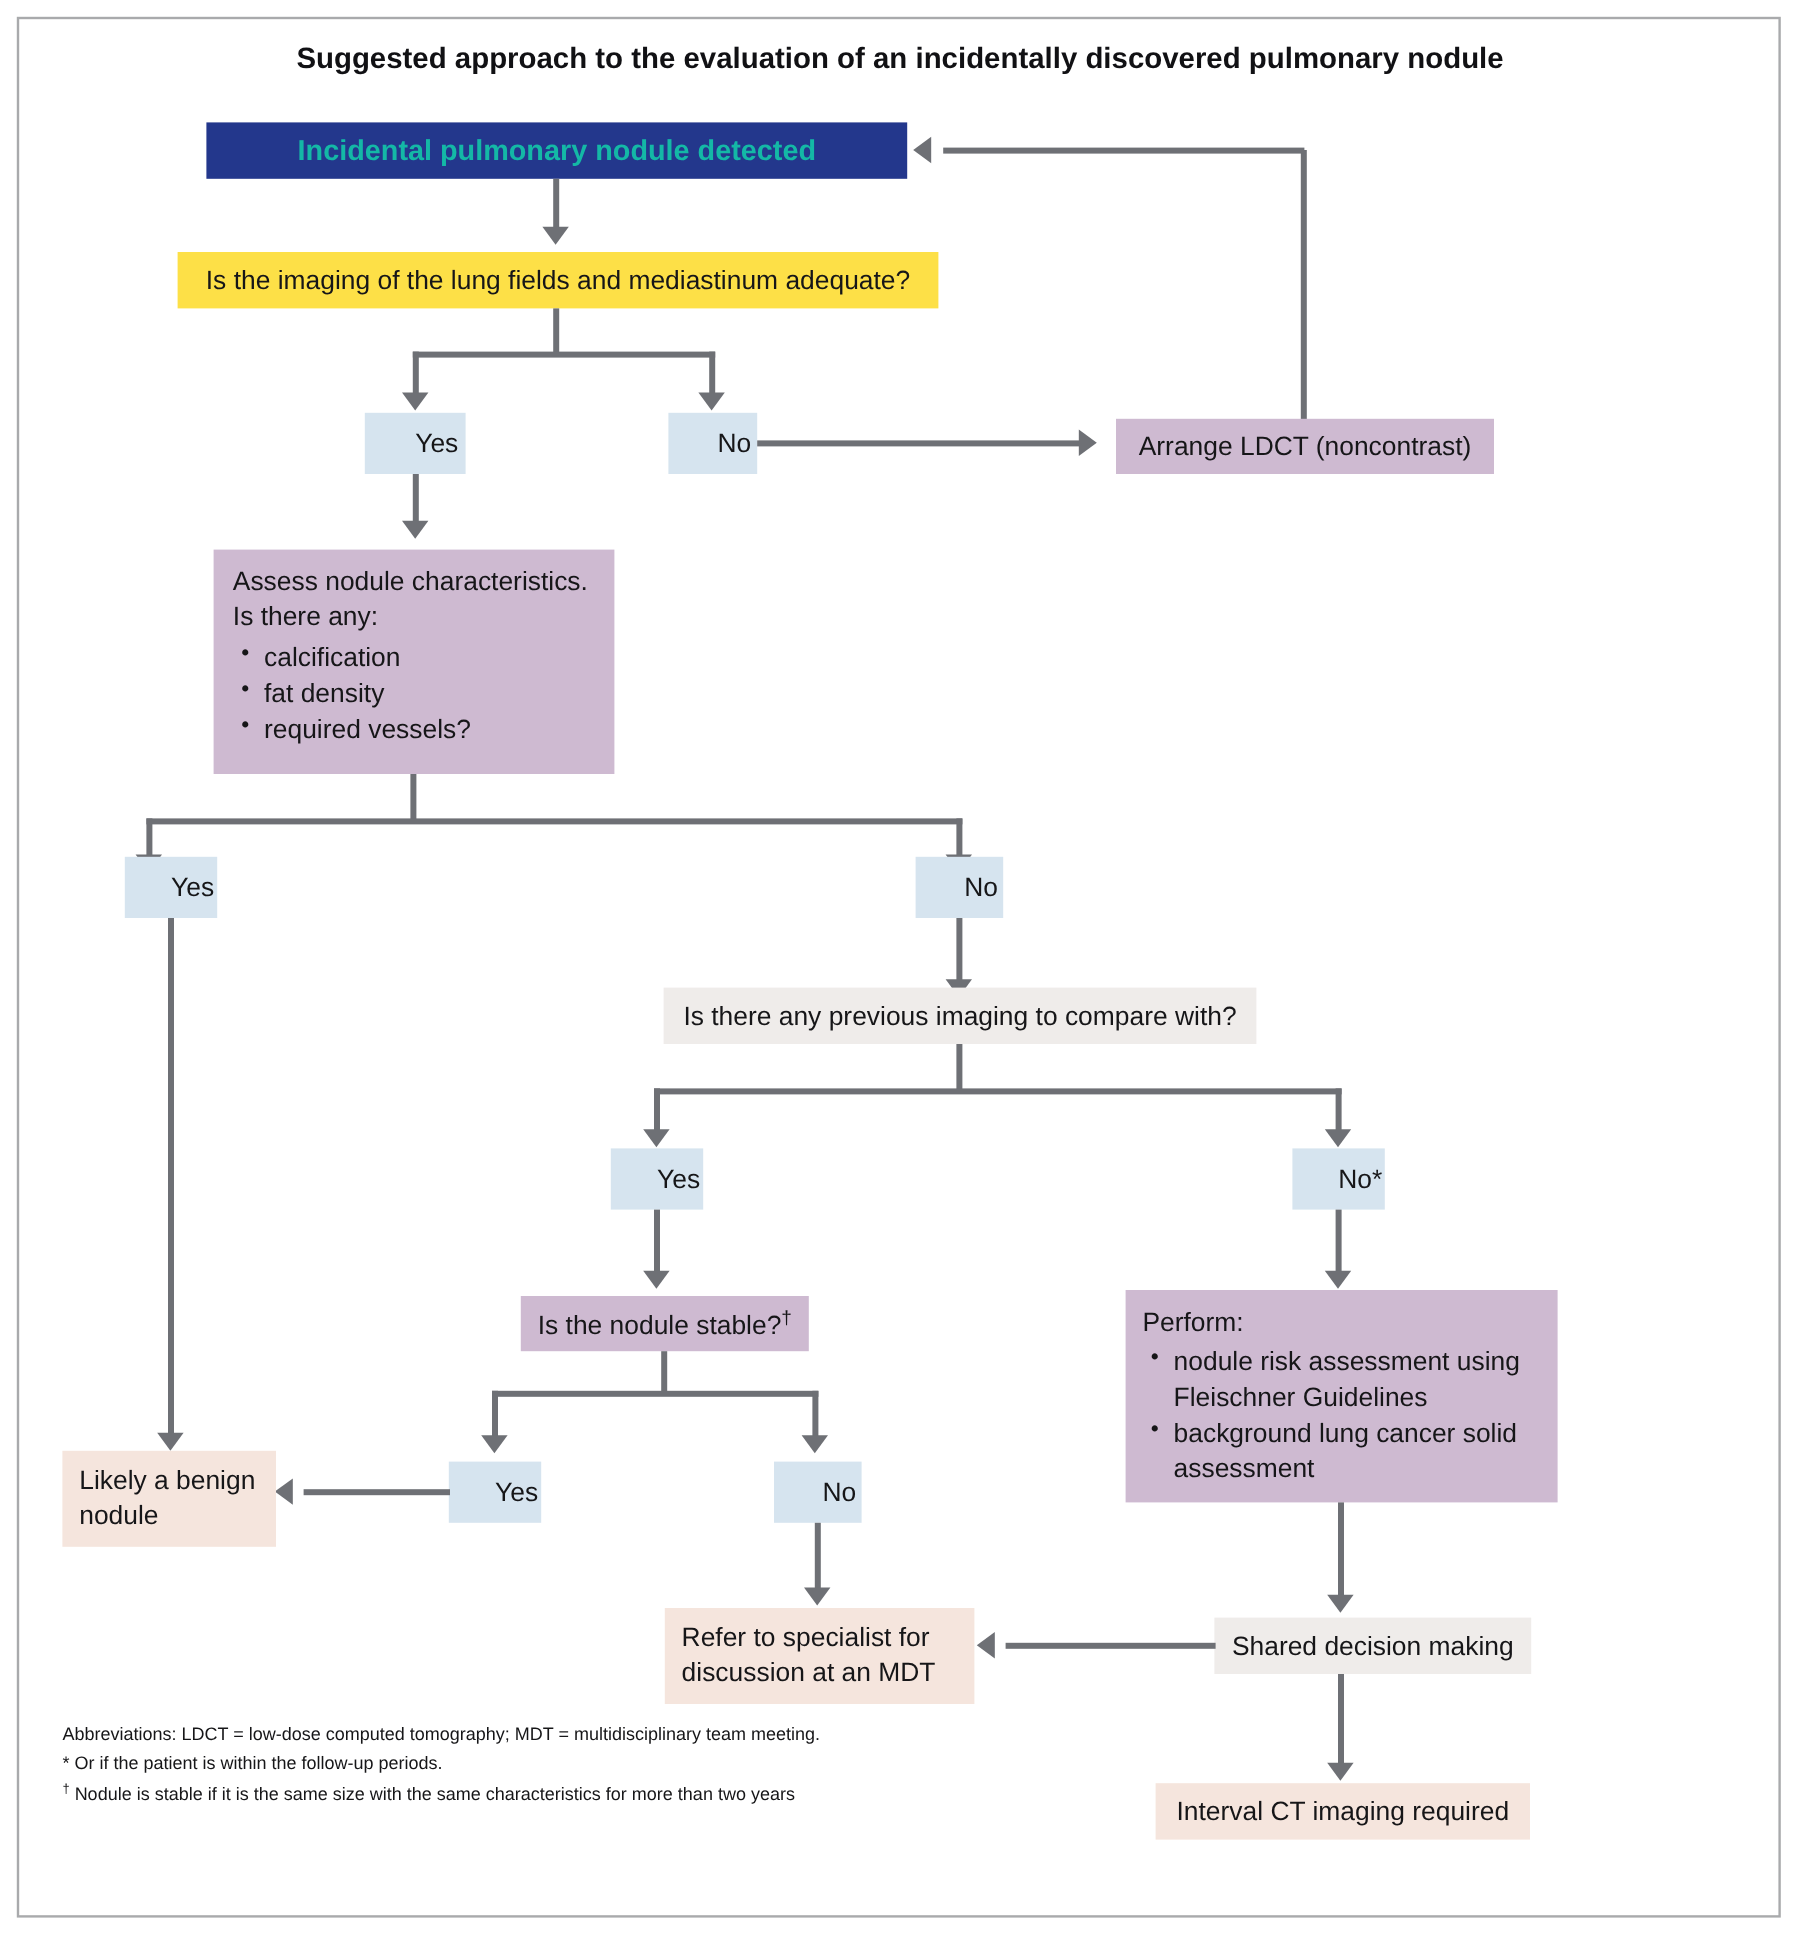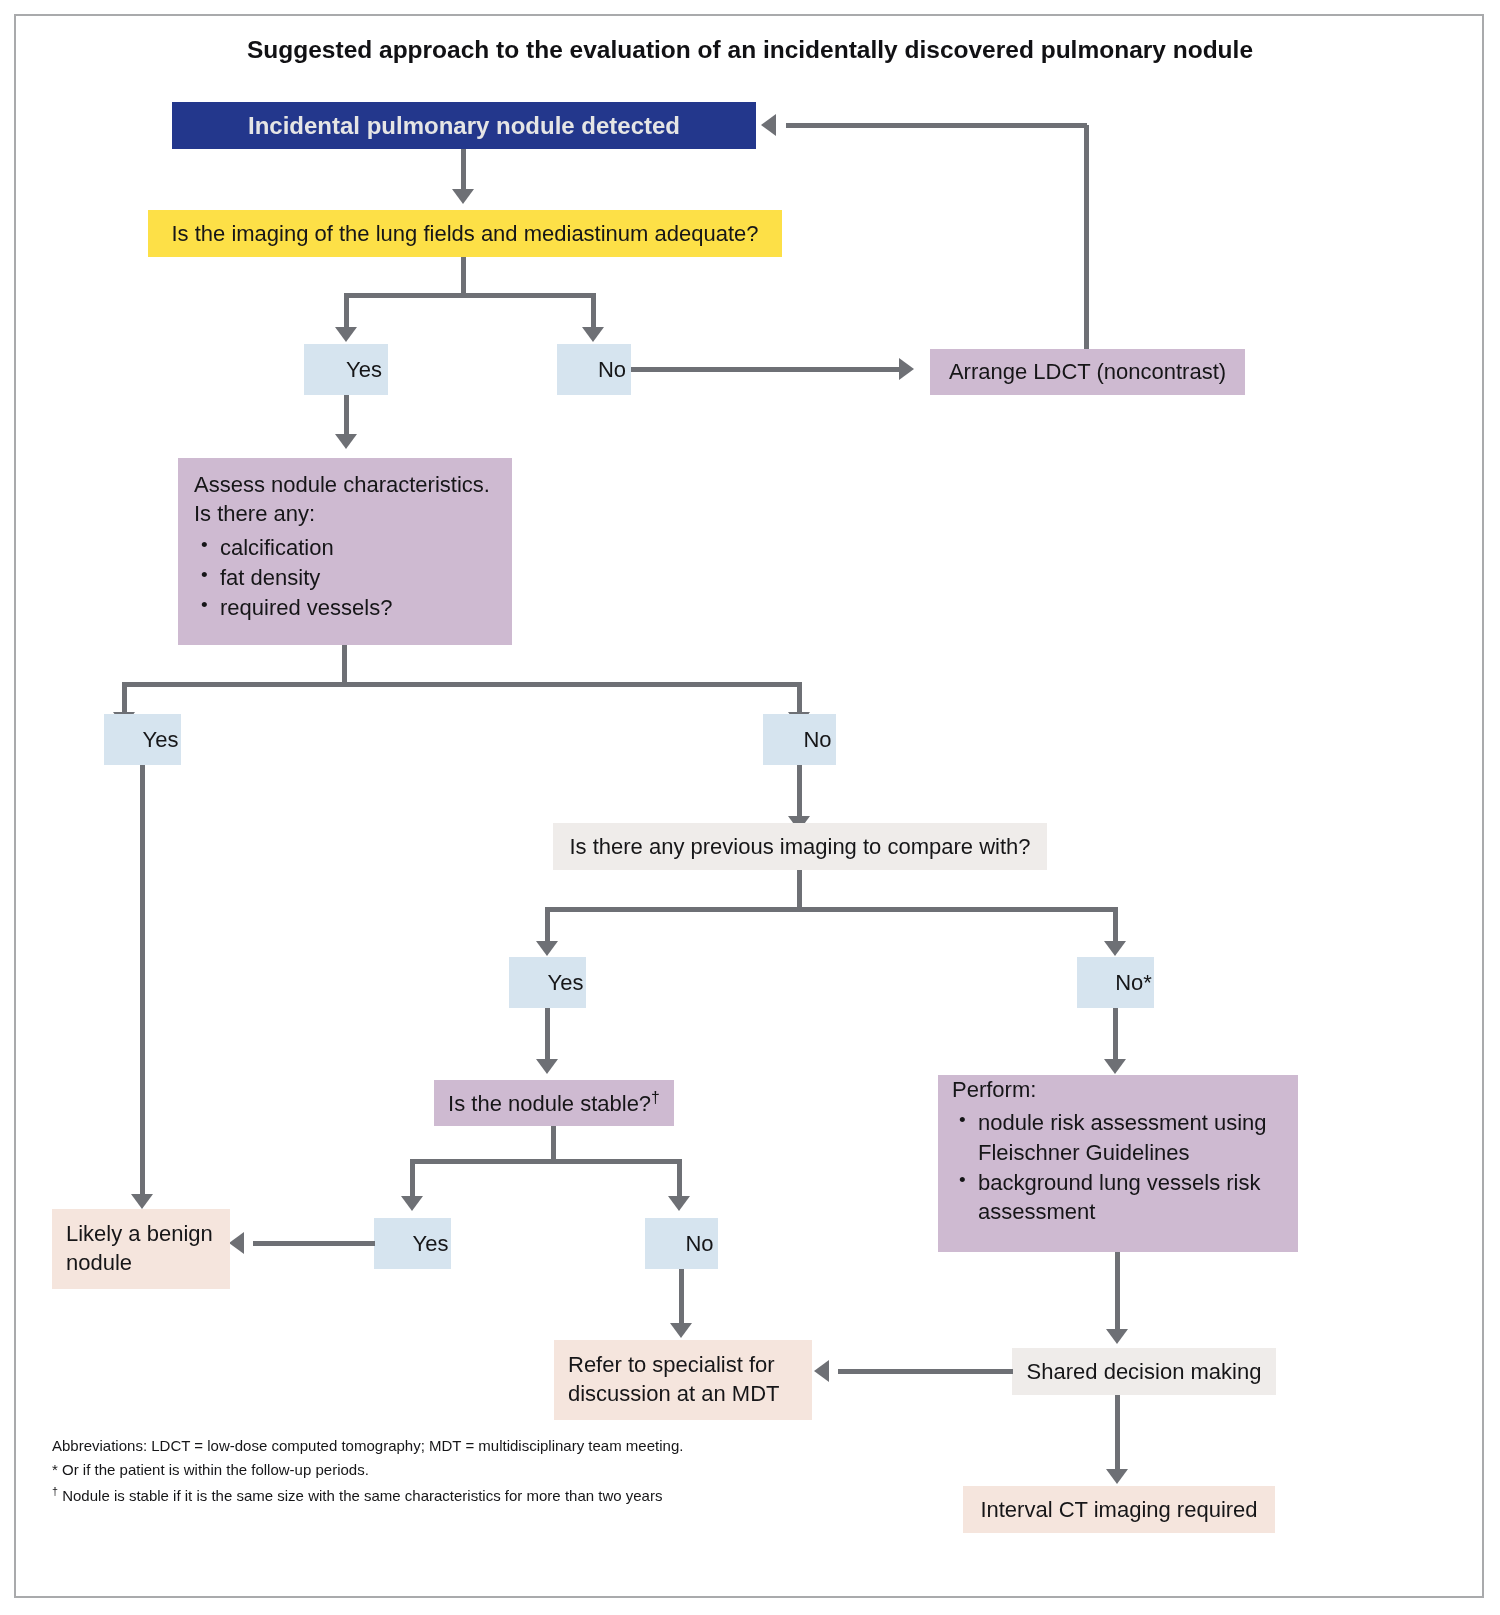--- a/index.html
+++ b/index.html
@@ -31,21 +31,21 @@
     display:flex;
     font-size:22px;
     color:#161618;
     line-height:1.33;
   }
   .node.center{align-items:center;justify-content:center;text-align:center;}
   .node.lefttop{align-items:flex-start;justify-content:flex-start;}
   .node .inner{width:100%;}
   .blue-start{
     background:#23378c;
-    color:#e5e5e5;
+    color:#14b8a6;
     font-weight:bold;
     font-size:24px;
   }
   .grey{background:#fde047;}
   .grey2{background:#efecea;}
   .purple{background:#cebad1;}
   .lightblue{background:#d6e4ef;padding-left:36px;}
   .peach{background:#f5e5dd;}
   ul.bul{margin:4px 0 0 0;padding-left:26px;list-style:none;}
   ul.bul li{position:relative;margin:0 0 1px 0;}
@@ -217,26 +217,26 @@
   <div class="line" style="left:679px;top:1269px;width:5px;height:55px;"></div>
   <div class="arrowhead arrow-down" style="left:670px;top:1323px;"></div>
 
   <div class="node lefttop peach" style="left:554px;top:1340px;width:258px;height:80px;padding:10px 14px 0 14px;">
     <div class="inner">
       <div>Refer to specialist for</div>
       <div>discussion at an MDT</div>
     </div>
   </div>
 
-  <div class="node lefttop purple" style="left:938px;top:1075px;width:360px;height:177px;padding:0 14px 0 14px;">
+  <div class="node lefttop purple" style="left:938px;top:1075px;width:360px;height:177px;padding:12px 14px 0 14px;">
     <div class="inner">
       <div>Perform:</div>
       <ul class="bul">
         <li>nodule risk assessment using Fleischner Guidelines</li>
-        <li>background lung vessels risk assessment</li>
+        <li>background lung cancer solid assessment</li>
       </ul>
     </div>
   </div>
 
   <div class="line" style="left:1115px;top:1252px;width:5px;height:78px;"></div>
   <div class="arrowhead arrow-down" style="left:1106px;top:1329px;"></div>
 
   <div class="node center grey2" style="left:1012px;top:1348px;width:264px;height:47px;">
     <span class="inner">Shared decision making</span>
   </div>

